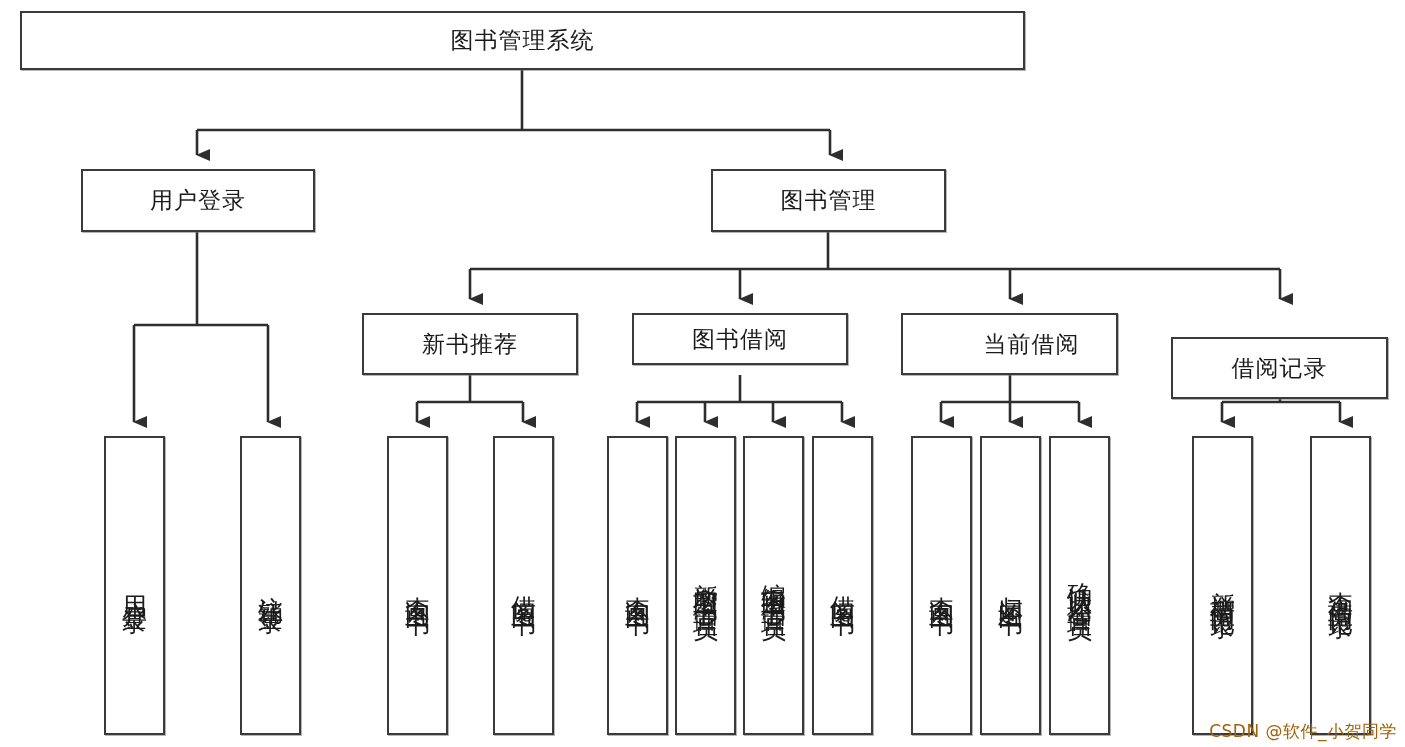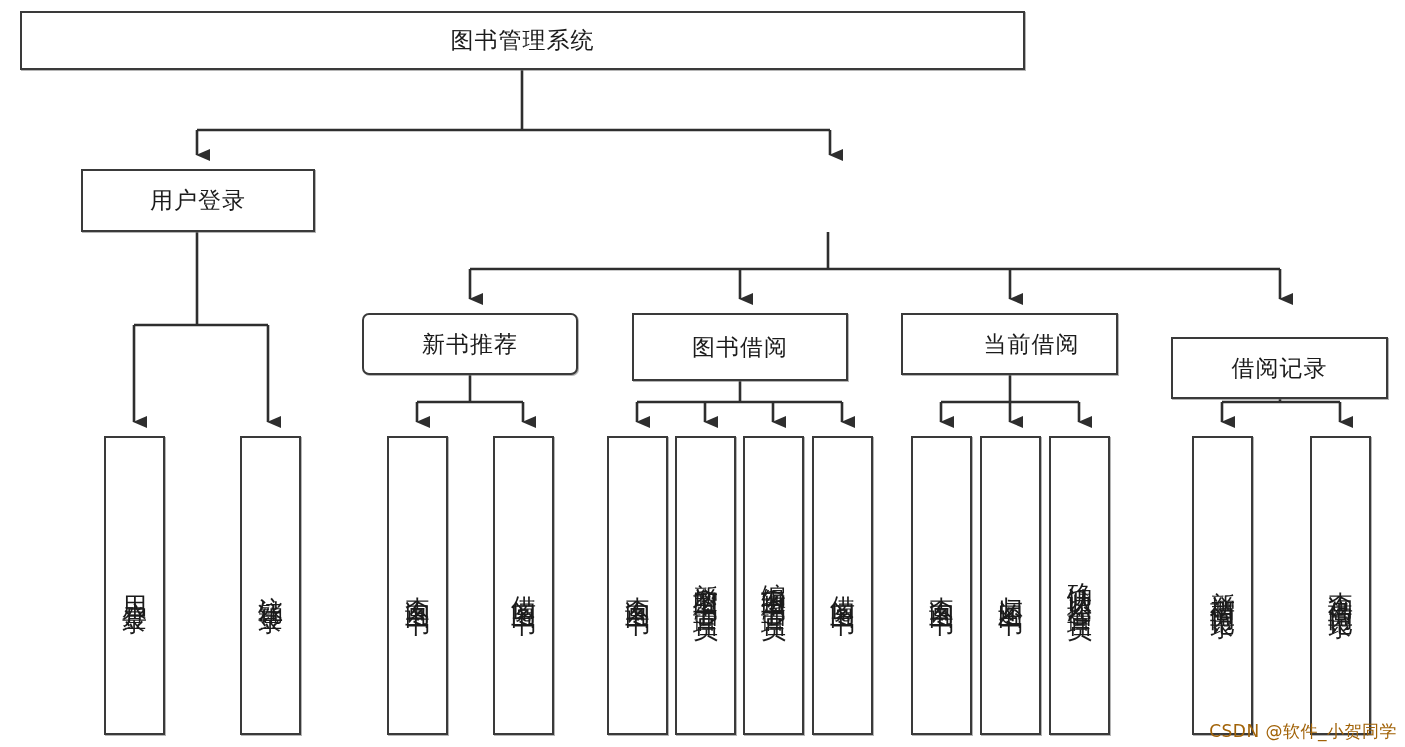--- a/index.html
+++ b/index.html
@@ -122,25 +122,28 @@
     </g>
   </svg>
 
   <div class="node horiz" style="left:20px; top:11px; width:1005px; height:59px;">
     <span class="label">图书管理系统</span>
   </div>
 
   <div class="node horiz" style="left:81px; top:169px; width:234px; height:63px;">
     <span class="label">用户登录</span>
   </div>
+  <div class="node horiz" style="left:711px; top:169px; width:235px; height:63px;">
+    <span class="label">图书管理</span>
+  </div>
 
-  <div class="node horiz" style="left:362px; top:313px; width:216px; height:62px;border-radius:7px;">
+  <div class="node horiz" style="left:362px; top:313px; width:216px; height:62px;">
     <span class="label">新书推荐</span>
   </div>
-  <div class="node horiz" style="left:632px; top:313px; width:216px; height:68px;">
+  <div class="node horiz" style="left:632px; top:313px; width:216px; height:52px;">
     <span class="label">图书借阅</span>
   </div>
   <div class="node horiz" style="left:901px; top:313px; width:217px; height:62px;padding-left:44px;">
     <span class="label">当前借阅</span>
   </div>
   <div class="node horiz" style="left:1171px; top:313px; width:217px; height:62px;margin-top:24px;">
     <span class="label">借阅记录</span>
   </div>
 
   <div class="node vert" style="left:104px; top:436px; width:61px; height:299px;">

